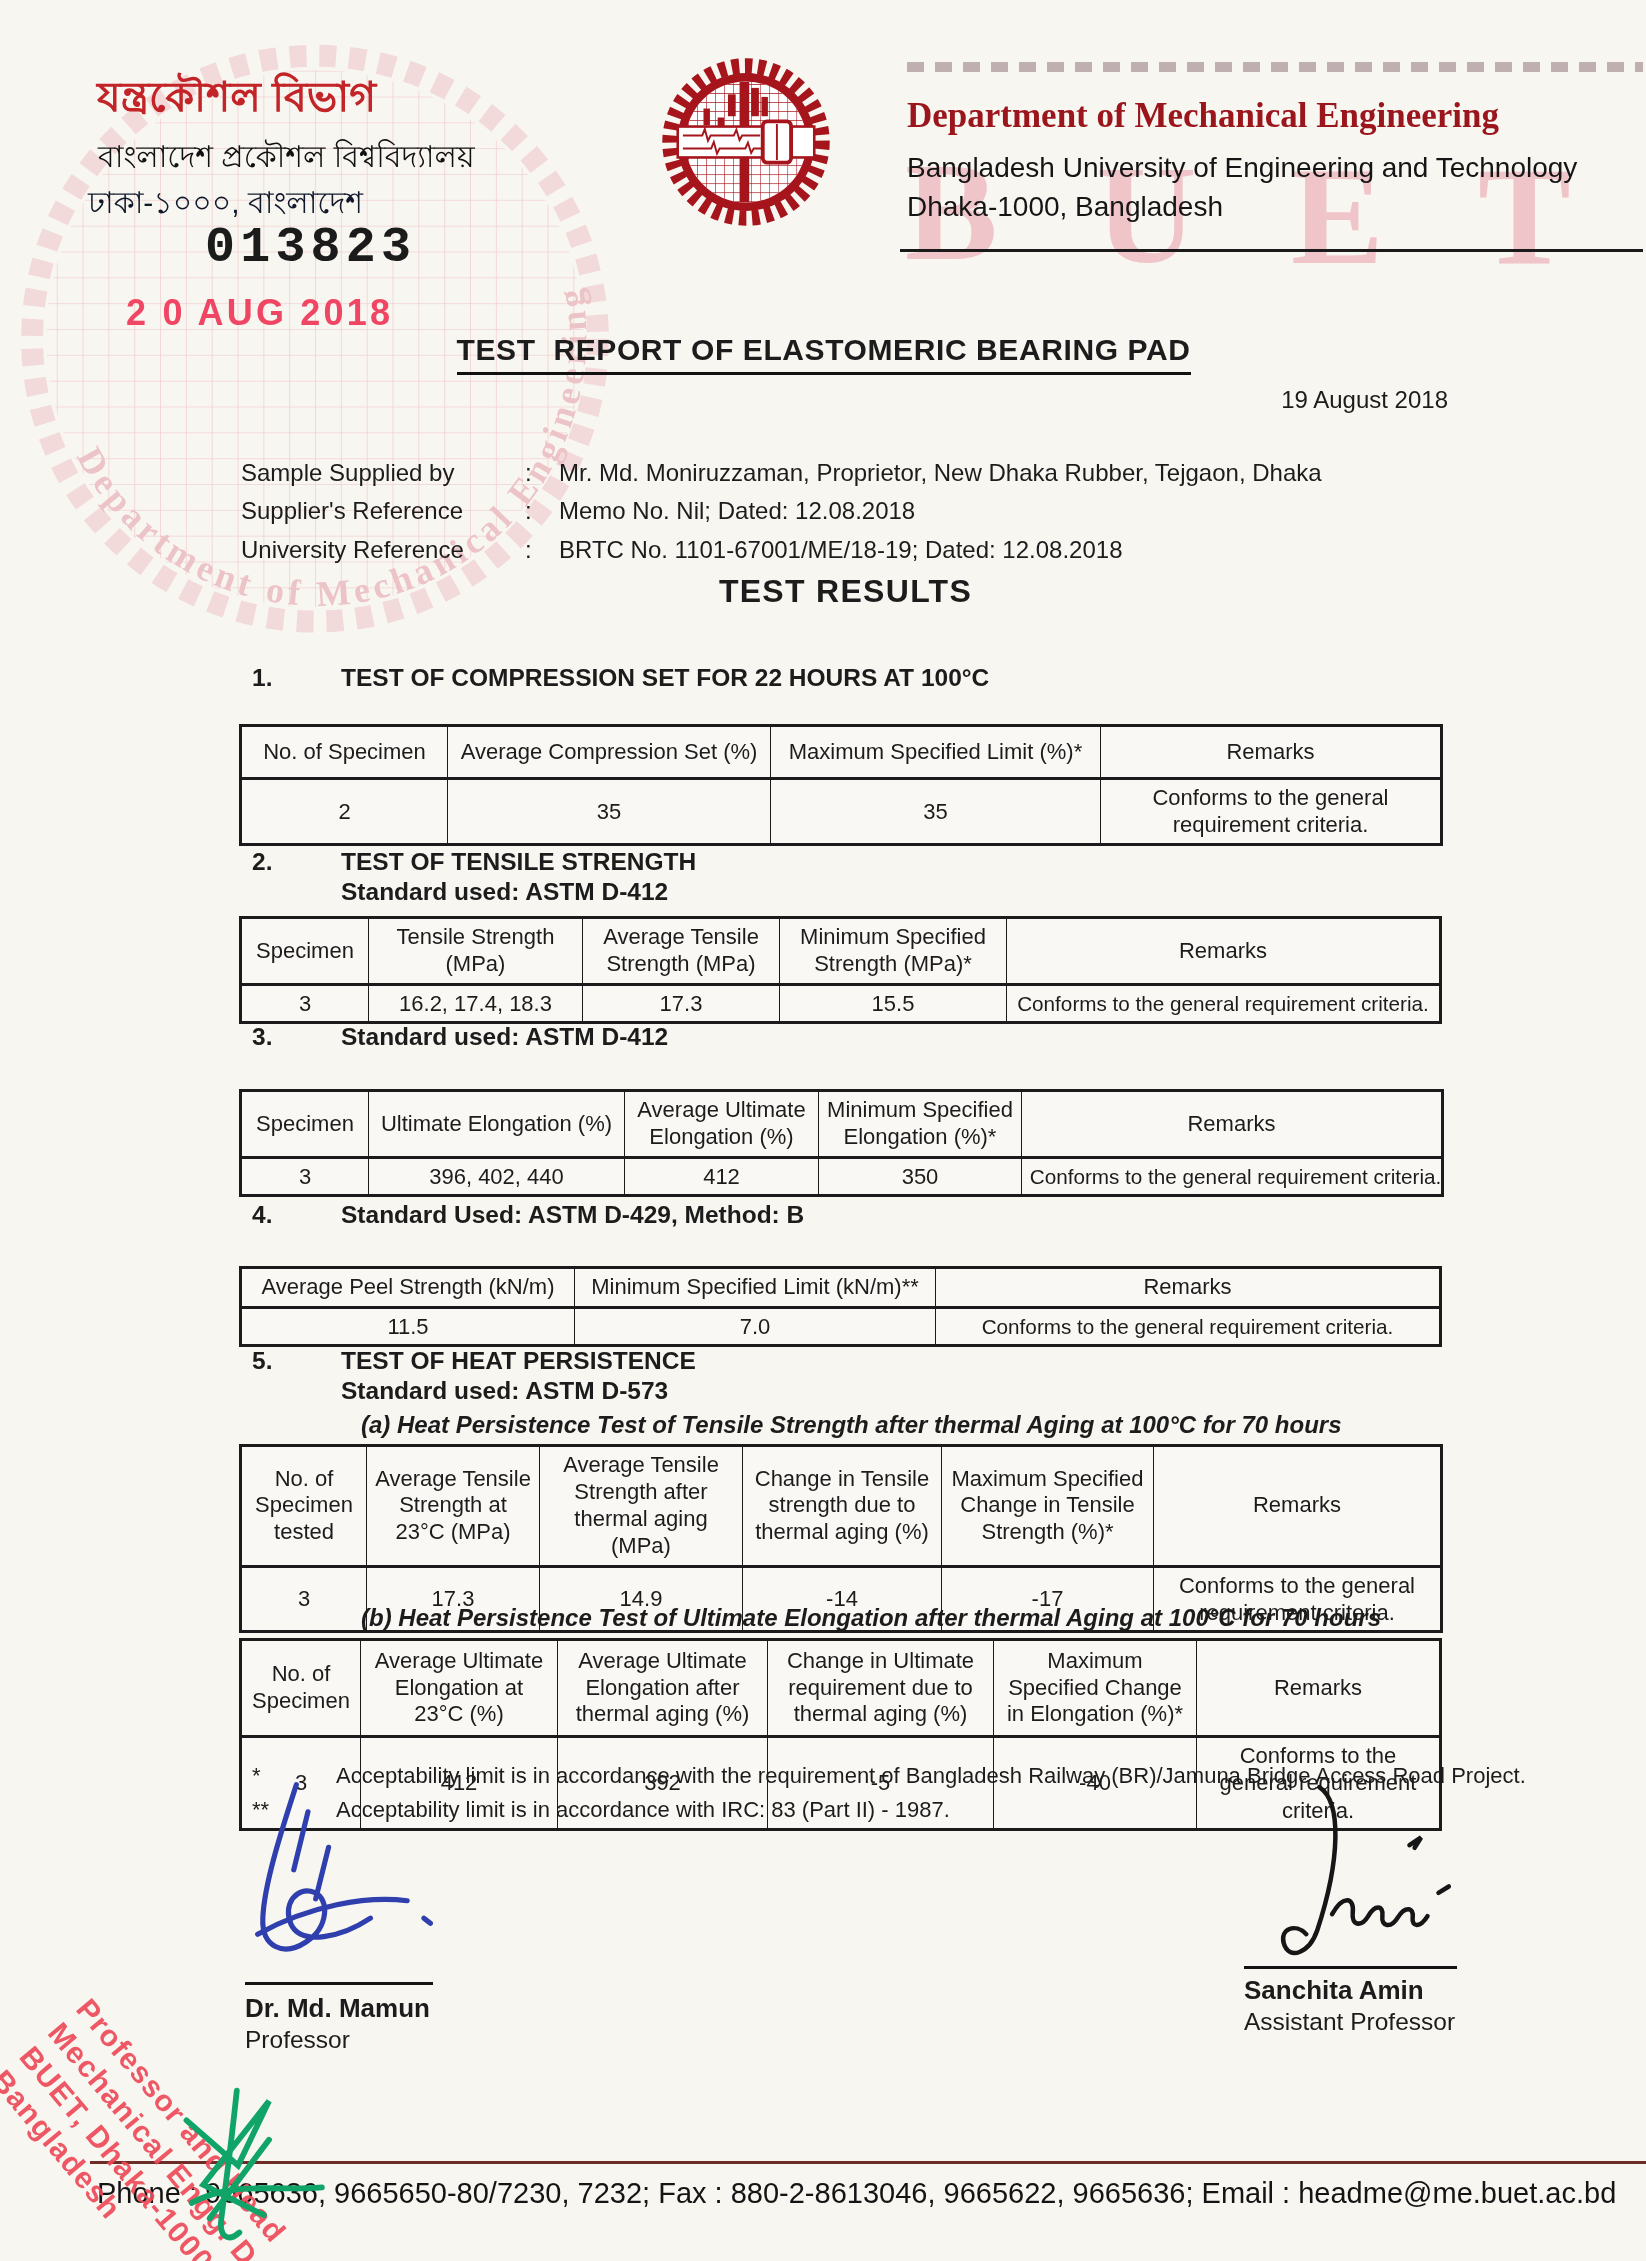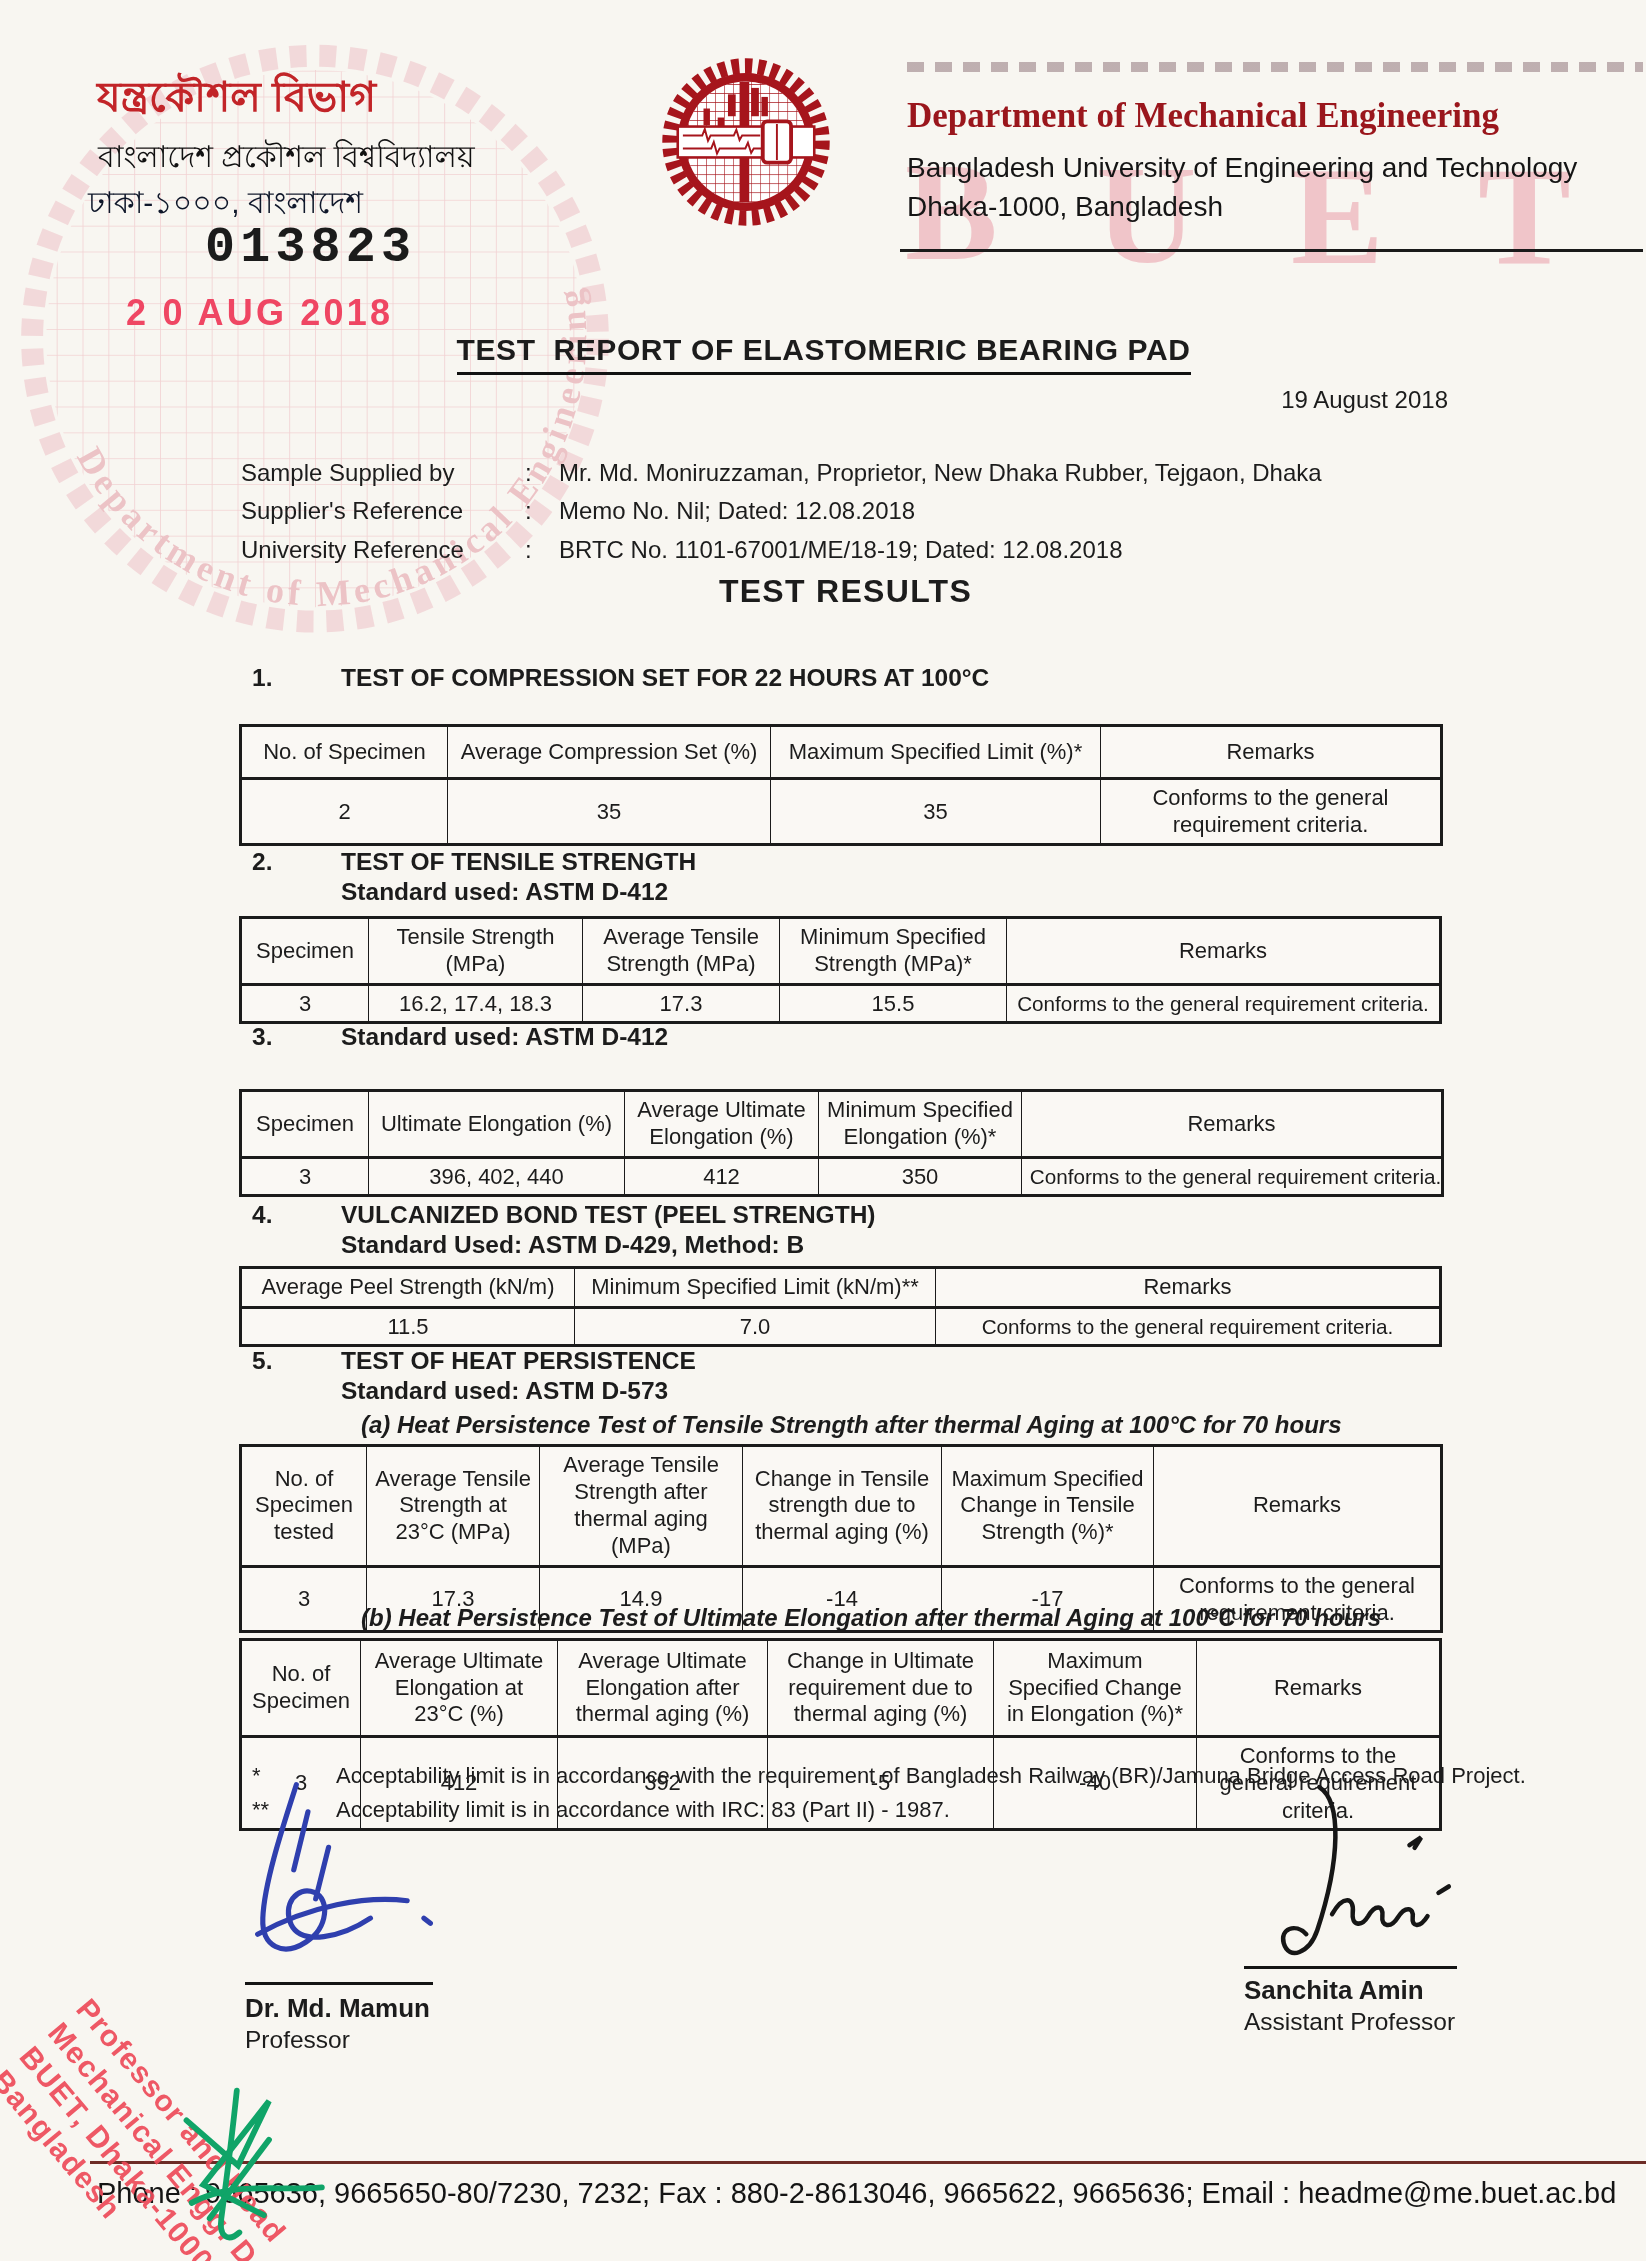--- a/index.html
+++ b/index.html
@@ -257,21 +257,20 @@
     <td class="nowrap">396, 402, 440</td>
     <td>412</td>
     <td>350</td>
     <td class="nowrap" style="font-size:20.7px">Conforms to the general requirement criteria.</td>
   </tr>
     </tbody>
 </table>
 
 <div class="abs sec" style="top:1200px">
   <div>4.</div>
-  <div>VULCANIZED BOND TEST (PEEL STRENGTH)</div>
   <div class="sec-std">Standard Used:  ASTM D-429, Method: B</div>
 </div>
 <table class="t" style="top:1266px">
   <colgroup>
       <col style="width:334px">
       <col style="width:361px">
       <col style="width:505px">
     </colgroup>
   <thead>
       <tr style="height:35px">

